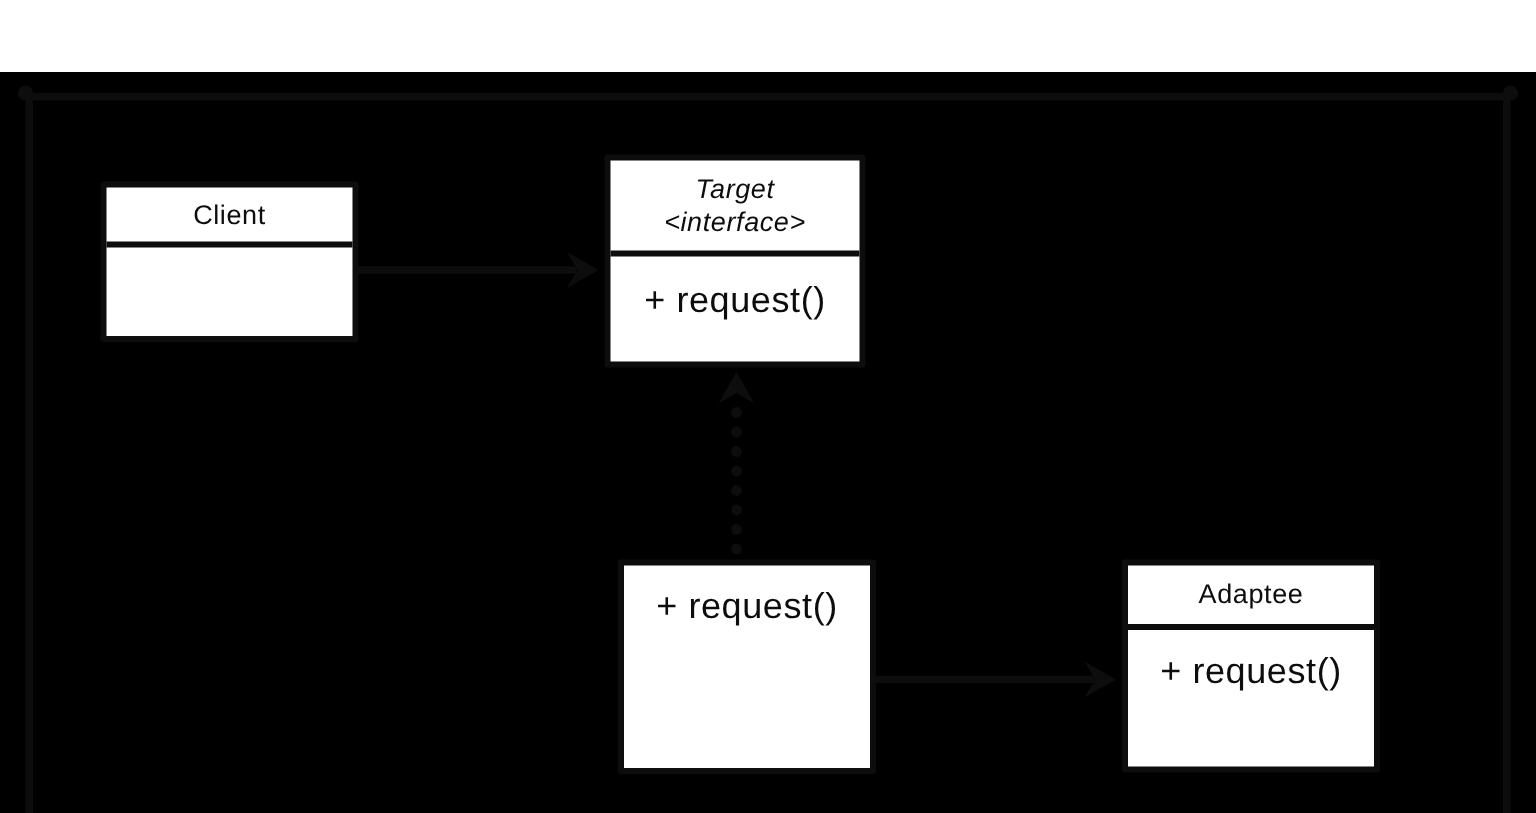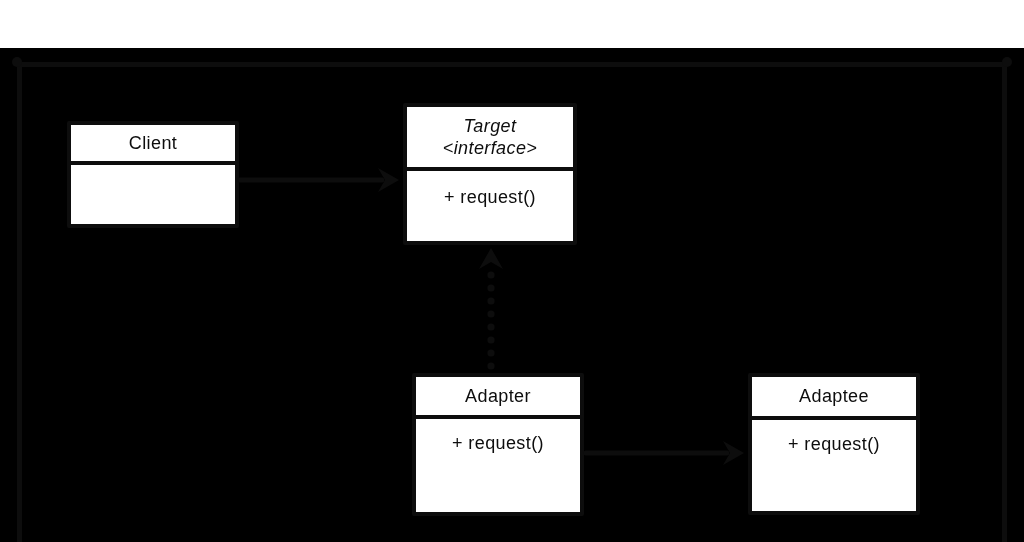--- a/index.html
+++ b/index.html
@@ -55,21 +55,21 @@
     align-items: center;
     justify-content: center;
     font-size: 18px;
     letter-spacing: 0.4px;
     line-height: 1.25;
     flex: none;
   }
   .uml-body {
     flex: 1;
     text-align: center;
-    font-size: 18px;
+    font-size: 24px;
     letter-spacing: 0.4px;
   }
 
   .box-client  { left: 67px;  top: 73px;  width: 172px; height: 107px; }
   .box-client  .uml-header { height: 36px; }
 
   .box-target  { left: 403px; top: 55px;  width: 174px; height: 142px; }
   .box-target  .uml-header { height: 60px; font-style: italic; }
   .box-target  .uml-body   { padding-top: 16px; }
 
@@ -112,23 +112,20 @@
     <div class="uml-header">
       <span>Target</span>
       <span>&lt;interface&gt;</span>
     </div>
     <div class="uml-body">
       <span>+ request()</span>
     </div>
   </div>
 
   <div class="uml-box box-adapter">
-    <div class="uml-header">
-      <span>Adapter</span>
-    </div>
     <div class="uml-body">
       <span>+ request()</span>
     </div>
   </div>
 
   <div class="uml-box box-adaptee">
     <div class="uml-header">
       <span>Adaptee</span>
     </div>
     <div class="uml-body">

